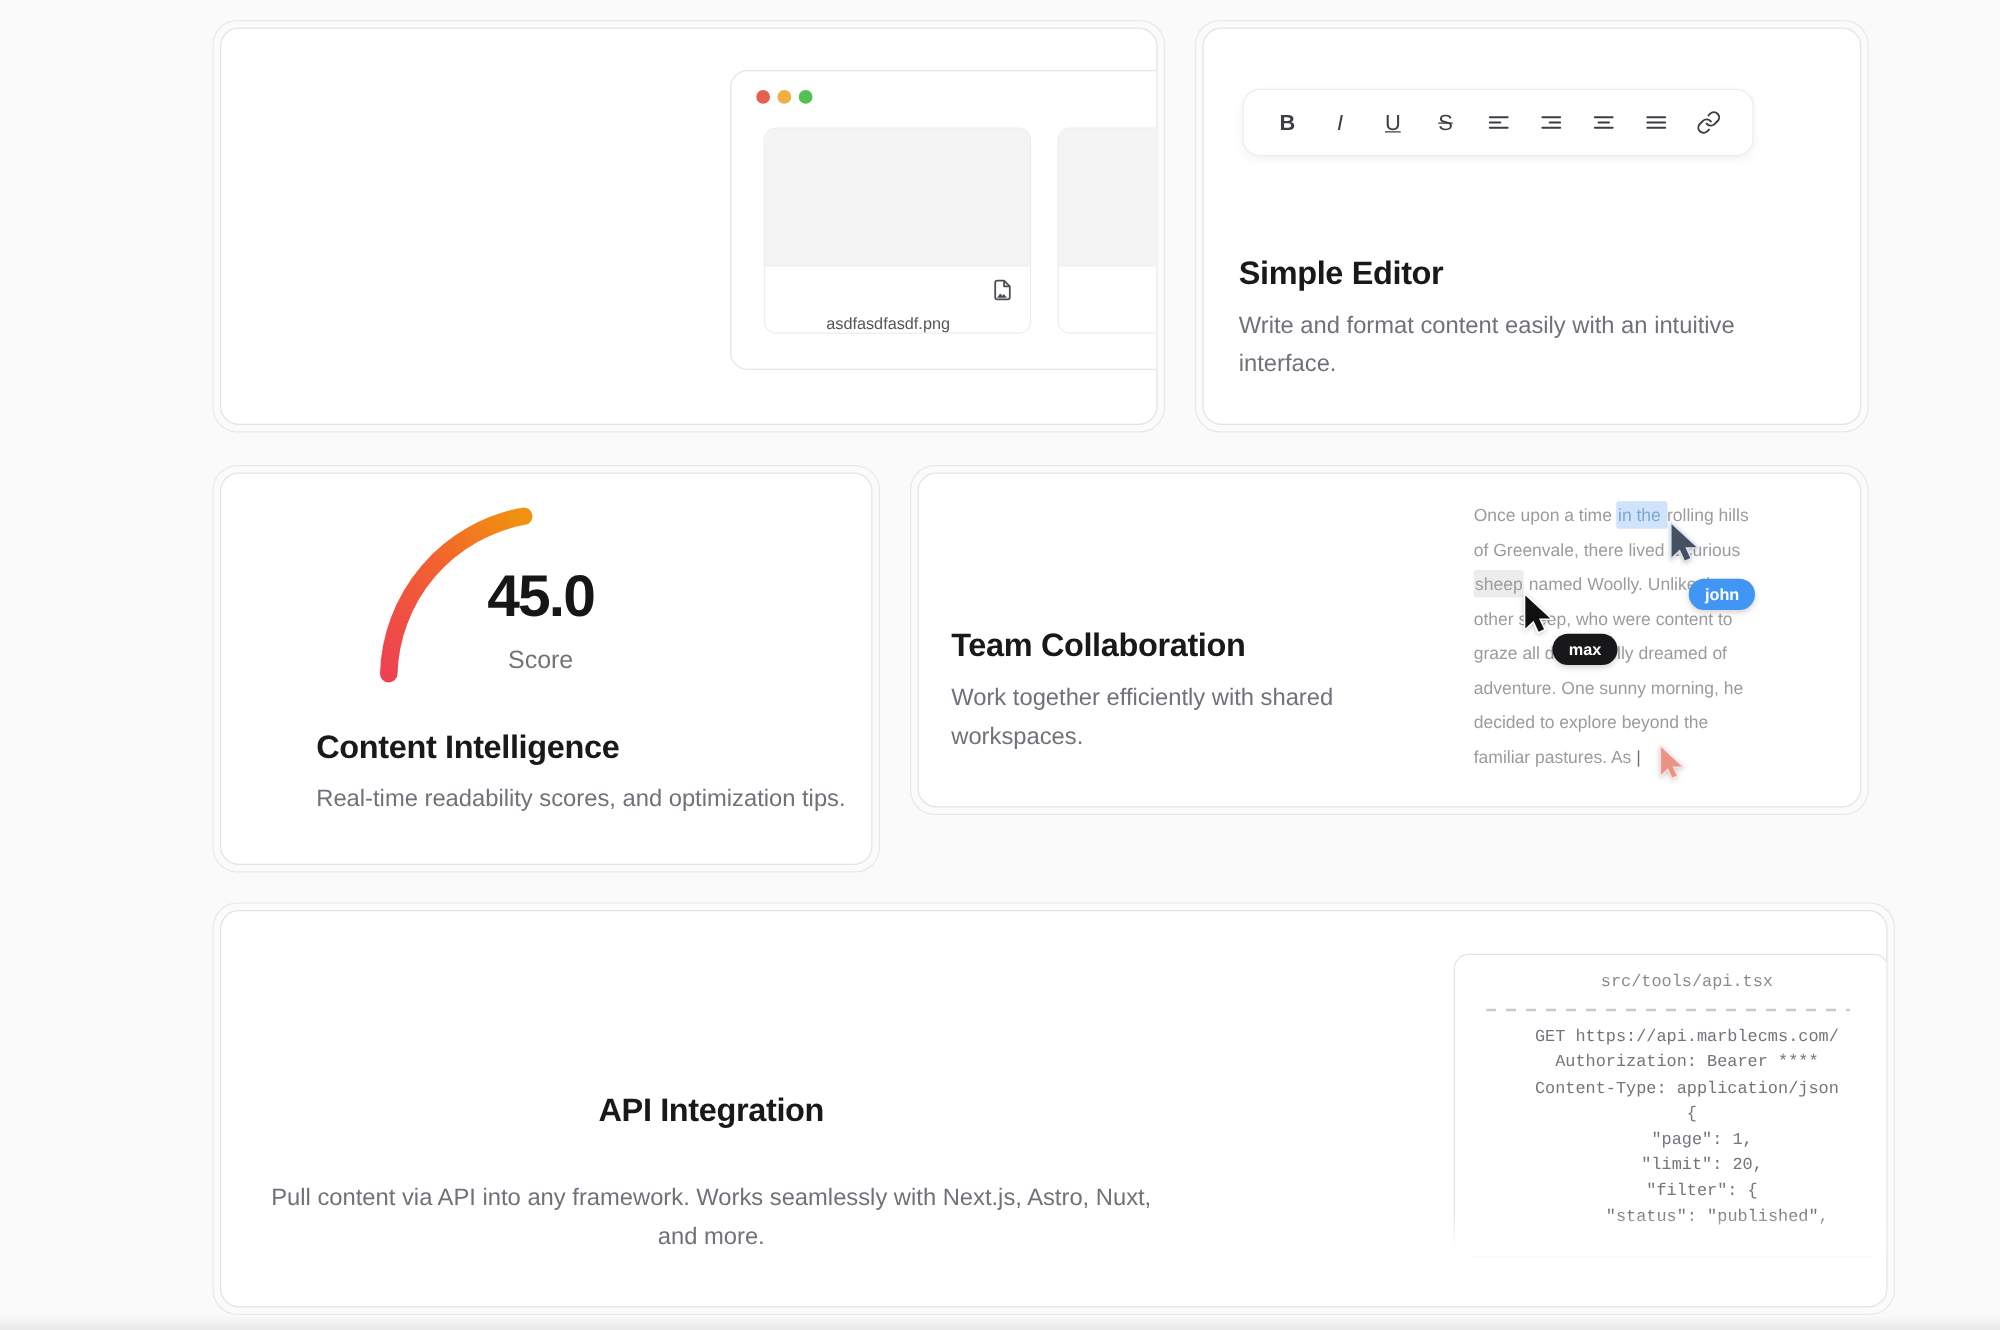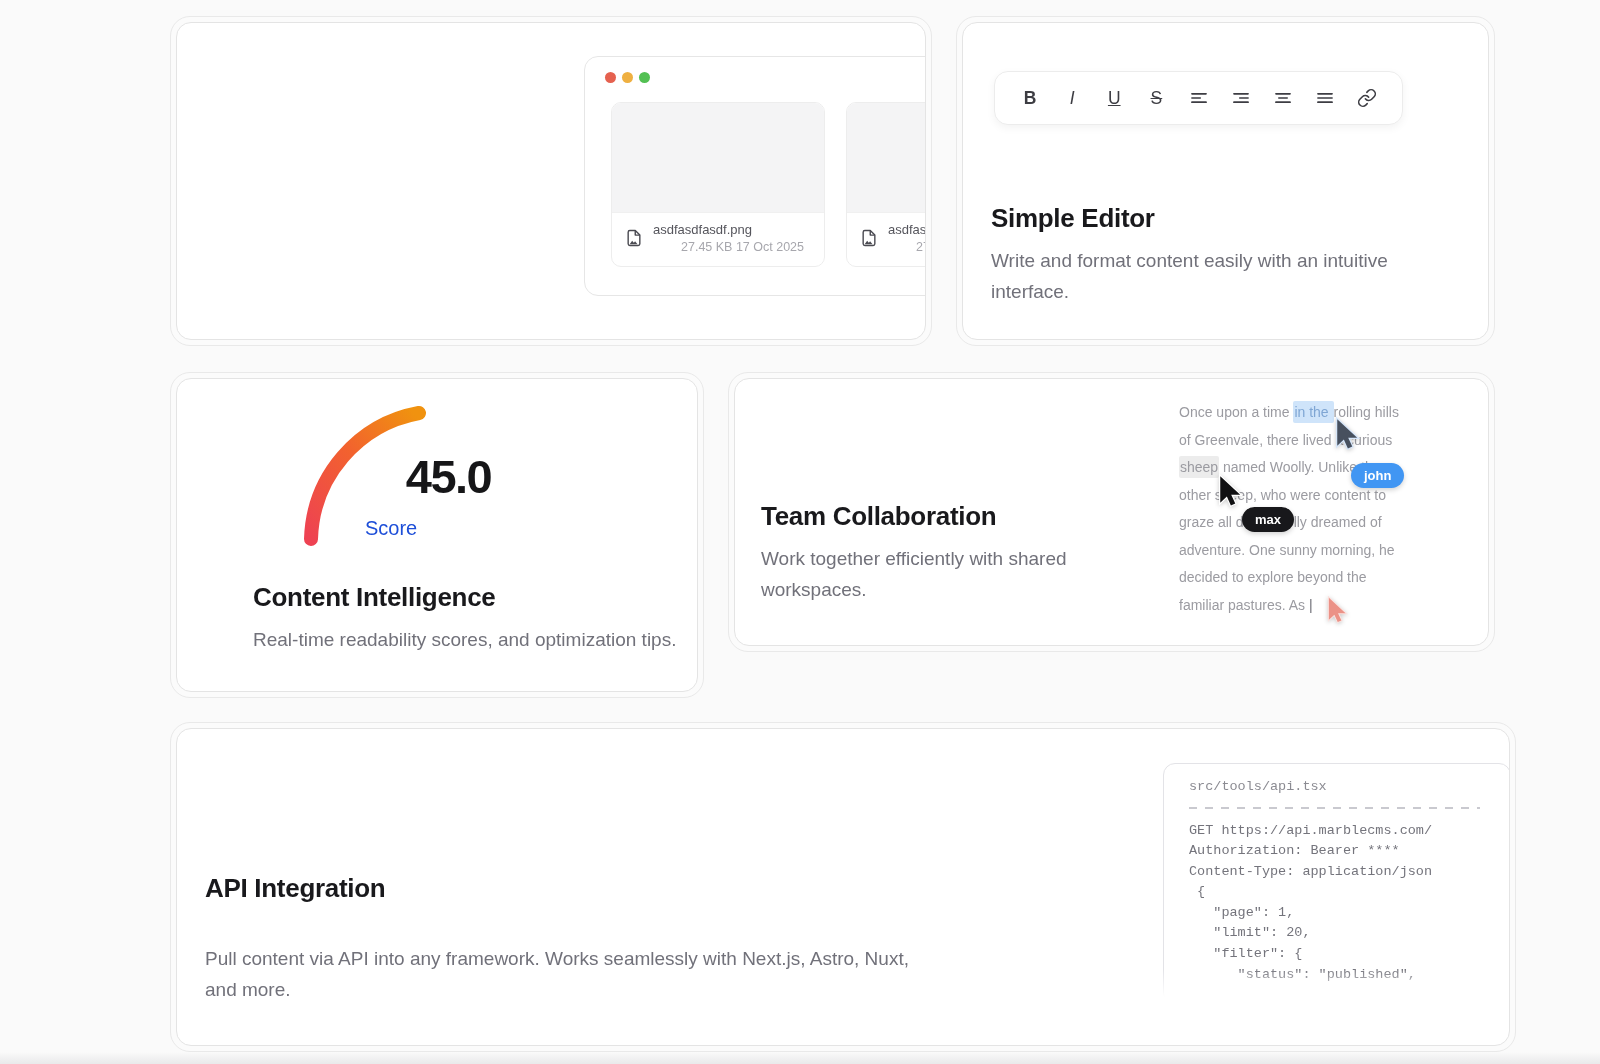--- a/index.html
+++ b/index.html
@@ -9,21 +9,21 @@
   .stage { position:absolute; inset:0; }
 
   
   .ring { position:absolute; border:1px solid #e9e9e9; border-radius:20px; padding:5px; background:#fbfbfb; }
   .card { position:relative; width:100%; height:100%; background:#fff; border:1px solid #e4e4e4; border-radius:15px; overflow:hidden; }
 
   #card-media   { left:170px; top:16px;  width:762px;  height:330px; }
   #card-editor  { left:956px; top:16px;  width:539px;  height:330px; }
   #card-intel   { left:170px; top:372px; width:534px;  height:326px; }
   #card-collab  { left:728px; top:372px; width:767px;  height:280px; }
-  #card-api     { left:170px; top:722px; width:1346px; height:330px; }
+  #card-api     { left:170px; top:722px; width:1346px; height:330px;text-align:center; }
 
   
   .text-block { position:absolute; left:28px; bottom:34px; }
   .text-block h3 { font-size:26px; font-weight:600; color:#19191c; letter-spacing:-.3px; }
   .text-block p  { font-size:19px; color:#71717a; line-height:1.6; margin-top:12px; }
   #card-media  .text-block p { width:370px; }
   #card-editor .text-block   { bottom:32px; } #card-editor .text-block p { width:400px; }
   #card-intel  .text-block   { bottom:36px;margin-left:48px; } #card-intel  .text-block p { width:475px; }
   #card-collab .text-block   { bottom:40px; left:26px; } #card-collab .text-block p { width:312px; }
   #card-api    .text-block   { bottom:40px; } #card-api   .text-block p { width:728px;margin-top:40px; }
@@ -32,43 +32,43 @@
   .mini-window { position:absolute; left:407px; top:33px; width:560px; height:240px;
                  background:#fff; border:1px solid #e6e6e6; border-radius:14px; }
   .traffic { display:flex; gap:6px; padding:15px 0 0 20px; }
   .dot { width:11px; height:11px; border-radius:50%; }
   .dot-red    { background:#e5614f; }
   .dot-yellow { background:#efb041; }
   .dot-green  { background:#53c053; }
   .files { position:absolute; left:26px; top:45px; display:flex; gap:21px; }
   .file-card { width:214px; height:165px; border:1px solid #ededed; border-radius:10px; background:#fff; overflow:hidden; cursor:pointer; }
   .thumb { height:110px; background:#f4f4f5; border-bottom:1px solid #f0f0f0; }
-  .file-info { display:flex; align-items:center; gap:9px; padding:9px 12px; }
+  .file-info { display:flex; align-items:flex-end; gap:9px; padding:9px 12px;flex-direction:column; }
   .file-icon { color:#4b4b52; flex:0 0 auto; display:flex; }
   .file-name { font-size:13px; font-weight:500; color:#55555c; white-space:nowrap; }
   .file-meta { font-size:12.5px; color:#a7a7ad; margin-top:3px; white-space:nowrap;margin-left:28px; }
 
   
   .toolbar { position:absolute; left:31px; top:48px; width:409px; height:54px; background:#fff;
              border:1px solid #ececec; border-radius:14px; box-shadow:0 3px 8px rgba(0,0,0,.05);
              display:flex; align-items:center; justify-content:space-between; padding:0 20px; }
   .tb { background:none; border:0; width:30px; height:30px; display:flex; align-items:center; justify-content:center;
         color:#3d3d43; font-size:17.5px; font-family:"Liberation Sans",sans-serif; cursor:pointer; }
   .tb .lb { font-weight:700; }
   .tb .li { font-style:italic; font-weight:500; }
   .tb .lu { text-decoration:underline; font-weight:500; }
   .tb .ls { text-decoration:line-through; font-weight:500; }
   .tb svg { stroke:#3d3d43; }
 
   
   .gauge-svg   { position:absolute; left:120px; top:20px; }
-  .score-num   { position:absolute; left:204px; top:70px; width:135px; text-align:center;
+  .score-num   { position:absolute; left:188px; top:70px; width:135px; text-align:center;
                  font-size:47px; font-weight:700; color:#161618; letter-spacing:-1.5px; }
-  .score-label { position:absolute; left:188px; top:138px; width:135px; text-align:left;
-                 font-size:20px; color:#1d4ed8; }
+  .score-label { position:absolute; left:188px; top:138px; width:135px; text-align:center;
+                 font-size:20px; color:#737373; }
 
   
   .collab-text { position:absolute; left:444px; top:20px; font-size:14px; line-height:27.5px; color:#9b9ba1; }
   .collab-line { white-space:pre; height:27.5px; }
   .hl-blue  { background:#cfe4fa; color:#7fa6d4; border-radius:2px; padding:3px 1px; }
   .hl-gray  { background:#ececec; border-radius:2px; padding:3px 1px; }
   .hl-caret { color:#6f6f76; font-weight:400; }
   .cursor { position:absolute; filter:drop-shadow(0 1px 2px rgba(0,0,0,.22)); }
   .cursor svg path { paint-order:stroke; }
   #cursor-john { left:594px; top:37px; }

